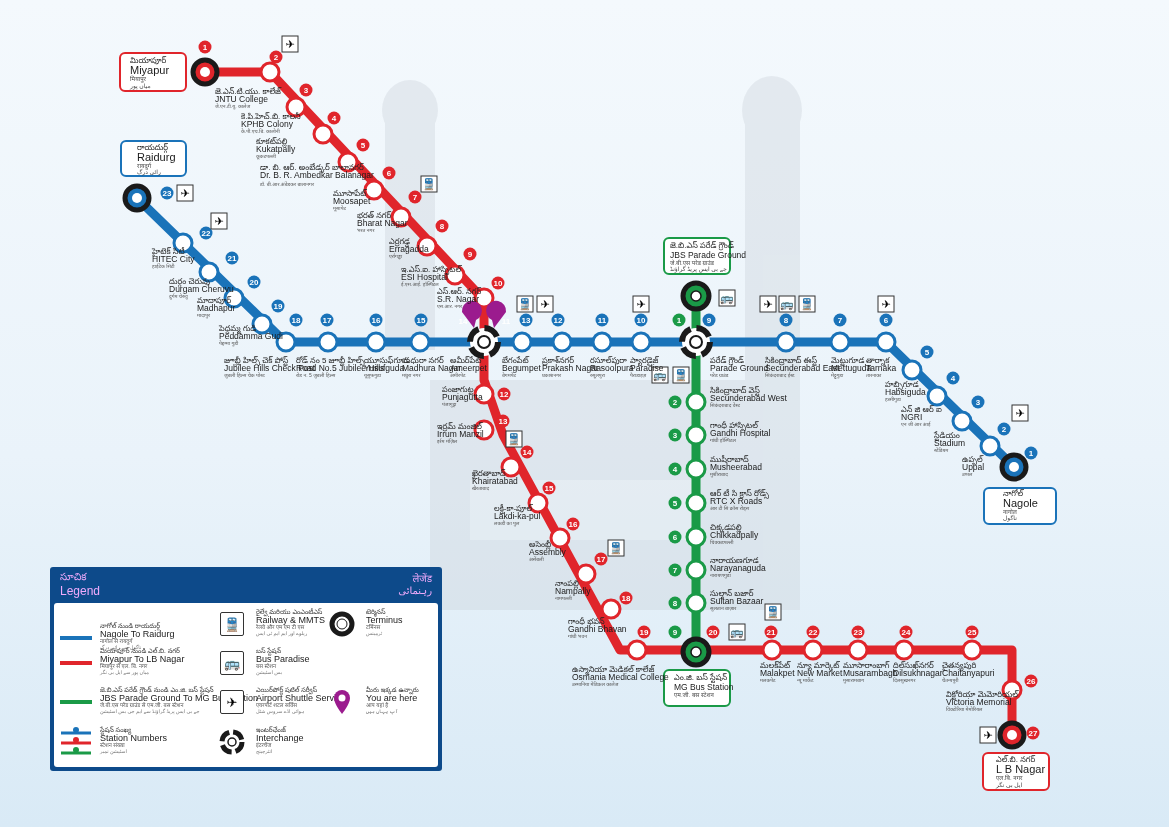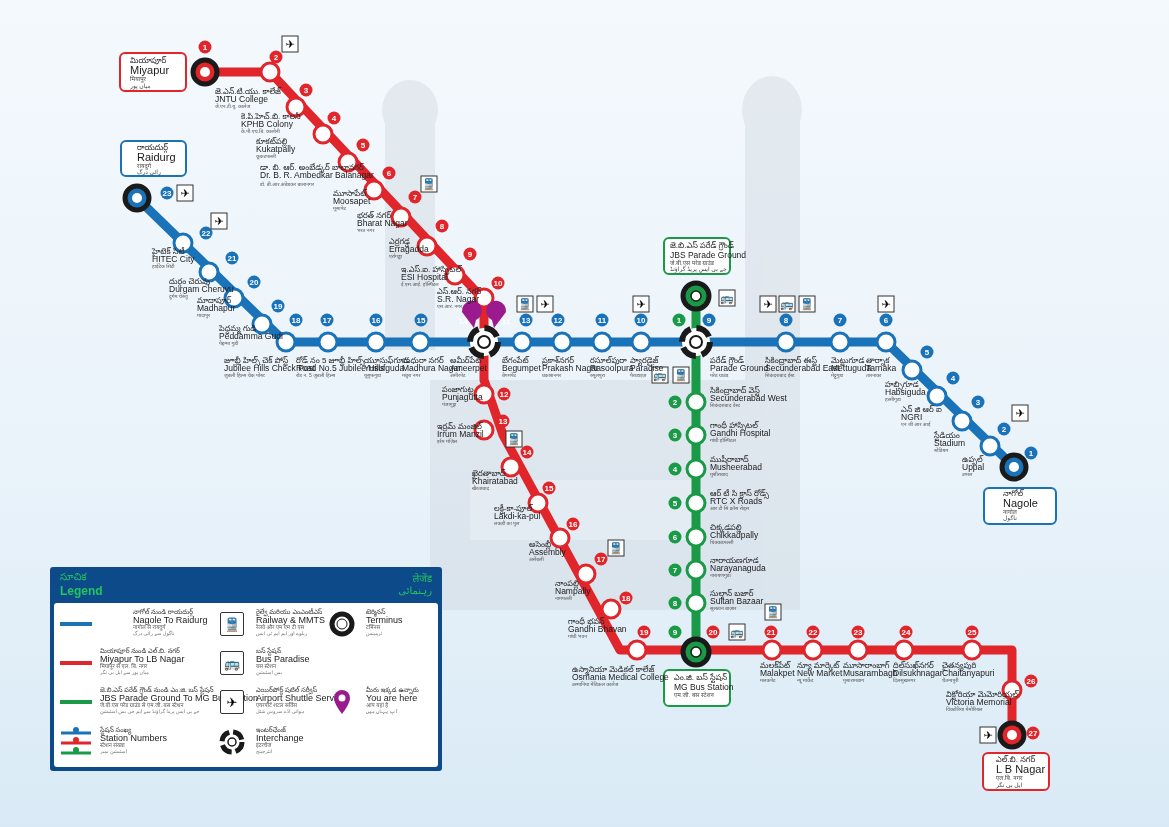--- a/index.html
+++ b/index.html
@@ -8,23 +8,23 @@
     font-family:"Liberation Sans",sans-serif;}
   #map{position:absolute;left:0;top:0;width:1169px;height:827px;}
   .lbl{font-family:"Liberation Sans",sans-serif;font-size:8px;fill:#222;}
   .lbl-en{font-size:8.5px;fill:#1a1a1a;}
   .lbl-sub{font-size:5px;fill:#555;}
   .num{font-family:"Liberation Sans",sans-serif;font-size:8px;font-weight:bold;fill:#fff;}
   .term-en{font-size:11px;fill:#1a1a1a;}
   .term-sub{font-size:6px;fill:#444;}
   .bg-tower{fill:#c9d0d8;opacity:.35;}
   .legend{position:absolute;left:50px;top:567px;width:392px;height:204px;background:#0d4a8a;border-radius:3px;}
-  .legend-head{height:34px;position:relative;color:#22c55e;}
+  .legend-head{height:34px;position:relative;color:#f0abfc;}
   .legend-head .te{position:absolute;left:10px;top:4px;font-size:10px;}
-  .legend-head .en{position:absolute;left:10px;top:17px;font-size:12px;font-weight:bold;}
+  .legend-head .en{position:absolute;left:10px;top:17px;font-size:12px;font-weight:normal;}
   .legend-head .rt{position:absolute;right:10px;top:4px;font-size:10px;text-align:right;}
   .legend-head .rt2{position:absolute;right:10px;top:18px;font-size:10px;text-align:right;}
   .legend-body{position:absolute;left:4px;top:36px;right:4px;bottom:4px;background:#fff;border-radius:3px;}
   .lg-item{position:absolute;display:flex;align-items:flex-start;}
   .lg-sym{width:36px;height:30px;display:flex;align-items:center;justify-content:center;margin-right:6px;flex:none;}
   .lg-txt{line-height:1.05;}
   .lg-txt .t1{font-size:6.5px;color:#333;}
   .lg-txt .t2{font-size:9px;color:#1a1a1a;}
   .lg-txt .t3{font-size:5.5px;color:#555;}
   .lg-txt .t4{font-size:5px;color:#777;}
@@ -666,21 +666,21 @@
 
 <div class="legend">
   <div class="legend-head">
     <div class="te">సూచిక</div>
     <div class="en">Legend</div>
     <div class="rt">लेजेंड</div>
     <div class="rt2">رہنمائی</div>
   </div>
   <div class="legend-body">
 
-    <div class="lg-item" style="left:4px;top:6px;gap:33px;">
+    <div class="lg-item" style="left:4px;top:20px;">
       <div class="lg-sym">
           <div style="width:32px;height:4px;background:#1a73b9"></div>
         </div>
       <div class="lg-txt">
           <div class="t1">నాగోల్ నుండి రాయదుర్గ్</div>
           <div class="t2">Nagole To Raidurg</div>
           <div class="t3">नागोल से रायदुर्ग</div>
           <div class="t4">ناگول سے رائی درگ</div>
         </div>
     </div>

